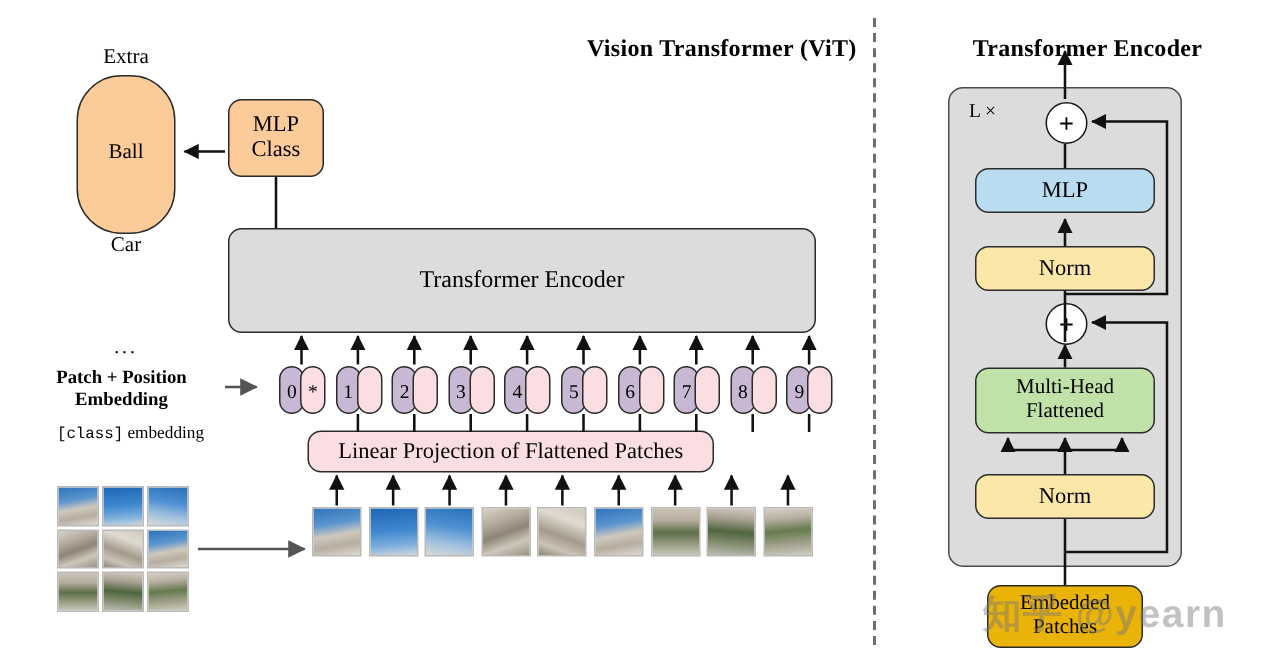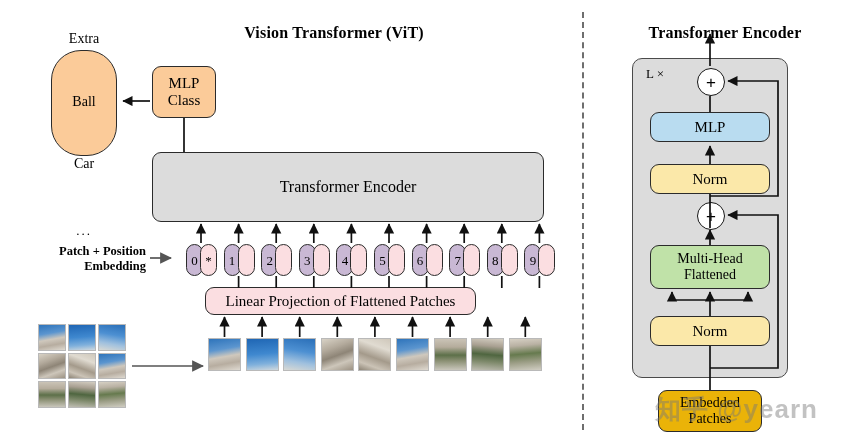--- a/index.html
+++ b/index.html
@@ -88,21 +88,21 @@
     font-size: 13px;
     line-height: 1;
   }
   .token .num { background: #c9b8d4; }
   .token .emb { background: #fbdee1; margin-left: -3px; }
 
   
   #patch-pos-label {
     left: 16px; top: 244px; width: 130px;
     font-weight: bold; font-size: 12.5px;
-    text-align: right; line-height: 1.22;
+    text-align: center; line-height: 1.22;
   }
   #extra-learnable-label {
     left: 24px; top: 282px; width: 126px;
     font-size: 11.5px; line-height: 1.3;
     text-align: center;
   }
   #extra-learnable-label .mono {
     font-family: "Liberation Mono", "DejaVu Sans Mono", monospace;
     font-size: 10.5px;
   }
@@ -196,21 +196,21 @@
   svg.overlay {
     position: absolute;
     left: 0; top: 0;
     width: 847px; height: 442px;
     pointer-events: none;
   }
 </style>
 </head>
 <body>
 
-<div class="abs title" id="vit-title" style="left:119px; top:24px; width:430px;">Vision Transformer (ViT)</div>
+<div class="abs title" id="vit-title" style="left:141px; top:24px; width:430px;text-align:right;">Vision Transformer (ViT)</div>
 
 <div class="abs box" id="class-box">
   <div class="hdr">Class</div>
   <div>Extra</div>
   <div>Ball</div>
   <div>Car</div>
   <div class="dots">...</div>
 </div>
 
 <div class="abs box rounded" id="mlp-head-box">
@@ -225,20 +225,21 @@
 <div class="abs box rounded" id="linear-projection-box">
   <span>Linear Projection of Flattened Patches</span>
 </div>
 
 <div class="abs" id="patch-pos-label">
   <div>Patch + Position</div>
   <div>Embedding</div>
 </div>
 
 <div class="abs" id="extra-learnable-label">
+  <div><span class="mono">[class]</span><span> embedding</span></div>
 </div>
 
 <div id="token-row">
     <div class="abs token" style="left: 186px;">
       <div class="num">0</div>
       <div class="emb">*</div>
     </div>
     <div class="abs token" style="left: 223.6px;">
       <div class="num">1</div>
       <div class="emb"></div>

